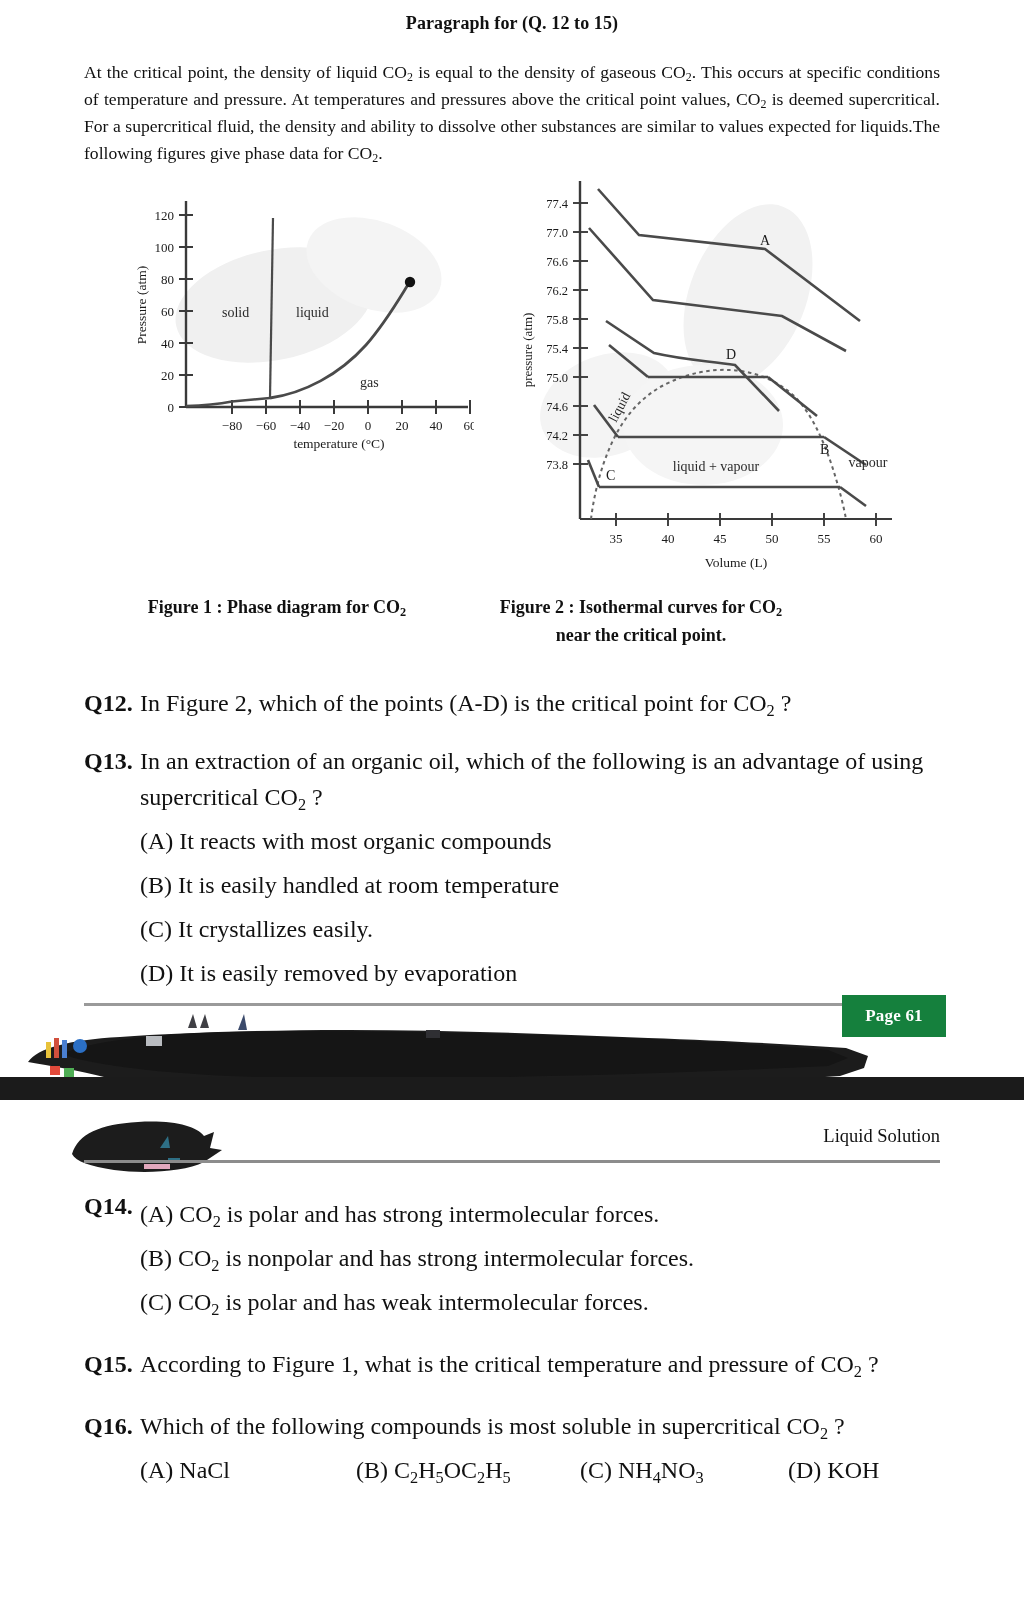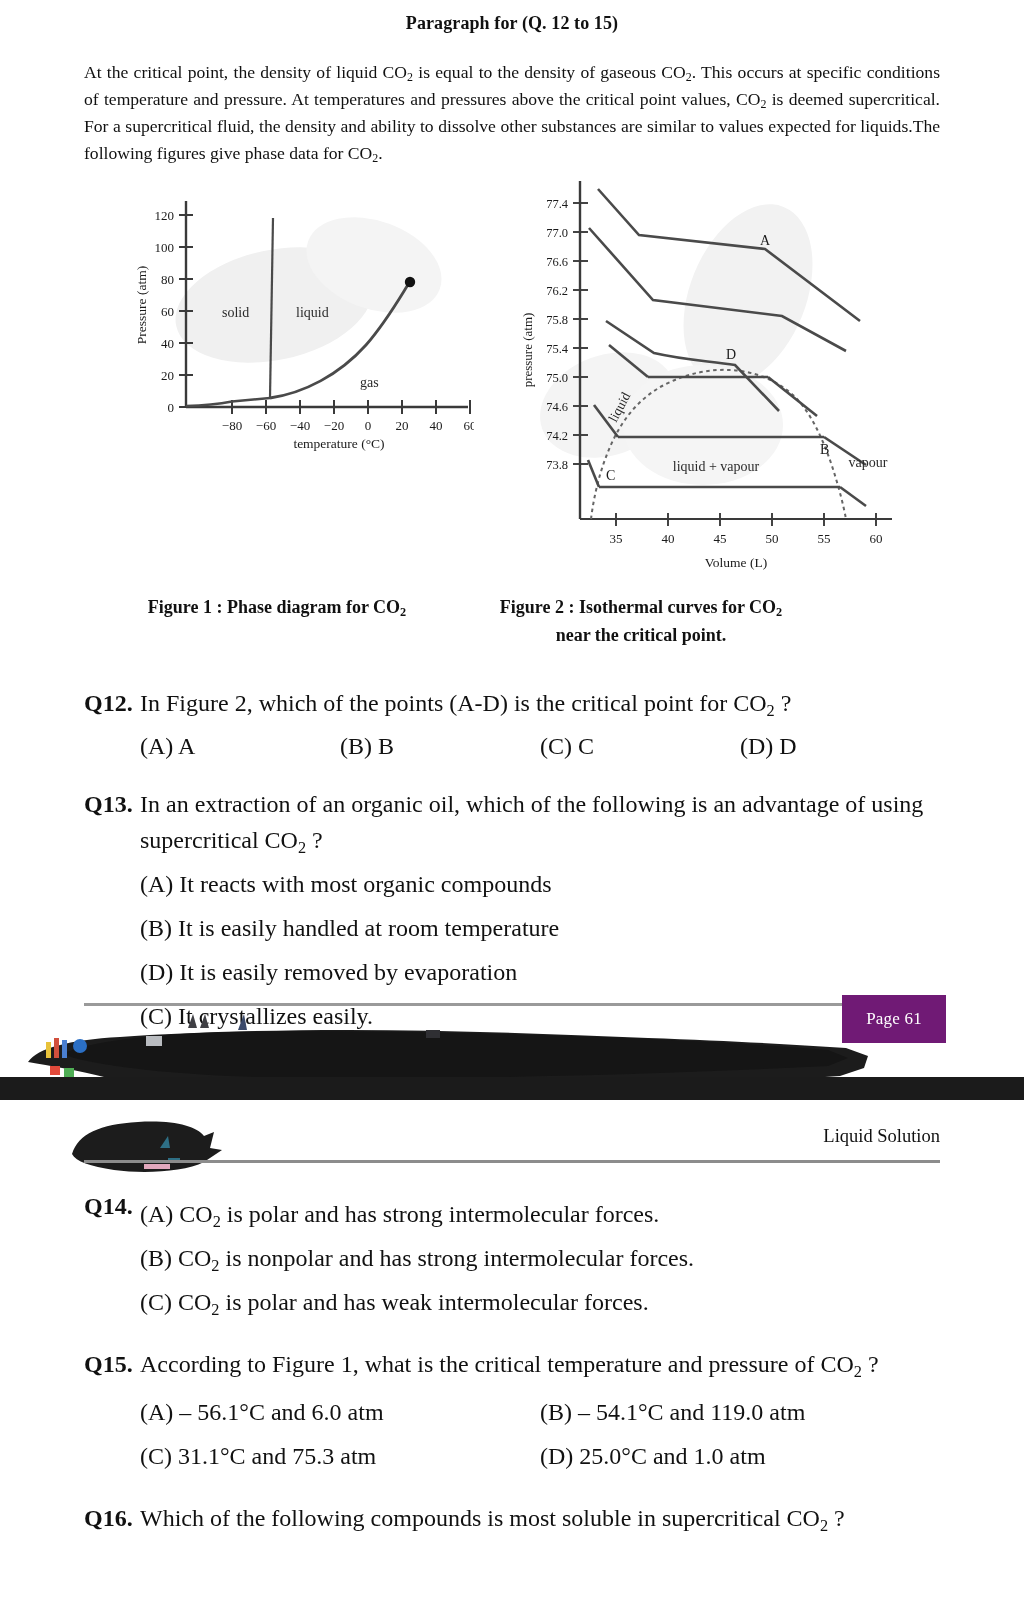--- a/index.html
+++ b/index.html
@@ -116,25 +116,25 @@
     top:1004px;
     width:860px;
     height:120px;
   }
   .redaction svg{display:block;}
   .page-badge{
     position:absolute;
     right:78px;
     top:995px;
     width:104px;
-    height:48px;
-    background:#701a75;
+    height:42px;
+    background:#15803d;
     color:#ffffff;
     font-size:17px;
-    font-weight:normal;
+    font-weight:bold;
     display:flex;
     align-items:center;
     justify-content:center;
     letter-spacing:.2px;
   }
   .black-band{
     position:absolute;
     left:0;
     top:1077px;
     width:1024px;
@@ -347,38 +347,32 @@
     <div class="fig-captions">
       <div class="cap" id="cap1"><span>Figure 1 : Phase diagram for CO</span><sub>2</sub></div>
       <div class="cap" id="cap2"><span>Figure 2 : Isothermal curves for CO</span><sub>2</sub></div>
       <div class="cap" id="cap2b">near the critical point.</div>
     </div>
 
     <div class="q">
       <div class="q-num">Q12.</div>
       <div class="q-body">
         <p class="q-text"><span>In Figure 2, which of the points (A-D) is the critical point for CO</span><sub>2</sub><span> ?</span></p>
-        <div class="opts-row">
-          <div class="opt"><span>(A)</span> <span>A</span></div>
-          <div class="opt"><span>(B)</span> <span>B</span></div>
-          <div class="opt"><span>(C)</span> <span>C</span></div>
-          <div class="opt"><span>(D)</span> <span>D</span></div>
-        </div>
       </div>
     </div>
 
     <div class="q">
       <div class="q-num">Q13.</div>
       <div class="q-body">
         <p class="q-text"><span>In an extraction of an organic oil, which of the following is an advantage of using supercritical CO</span><sub>2</sub><span> ?</span></p>
         <div class="opts-stack">
           <div class="opt"><span>(A)</span> <span>It reacts with most organic compounds</span></div>
           <div class="opt"><span>(B)</span> <span>It is easily handled at room temperature</span></div>
+          <div class="opt"><span>(C)</span> <span>It crystallizes easily.</span></div>
           <div class="opt"><span>(D)</span> <span>It is easily removed by evaporation</span></div>
-          <div class="opt"><span>(C)</span> <span>It crystallizes easily.</span></div>
         </div>
       </div>
     </div>
   </div>
 
   <div class="footer-rule"></div>
 
   <div class="redaction">
     <svg width="860" height="120" viewBox="0 0 860 120">
       <path d="M 0 58 C 10 44 40 36 92 33 C 150 29 230 26 320 26
@@ -442,26 +436,20 @@
           <div class="opt"><span>(B)</span> <span>CO</span><sub>2</sub><span> is nonpolar and has strong intermolecular forces.</span></div>
           <div class="opt"><span>(C)</span> <span>CO</span><sub>2</sub><span> is polar and has weak intermolecular forces.</span></div>
         </div>
       </div>
     </div>
 
     <div class="q" style="margin-top:26px;">
       <div class="q-num">Q15.</div>
       <div class="q-body">
         <p class="q-text"><span>According to Figure 1, what is the critical temperature and pressure of CO</span><sub>2</sub><span> ?</span></p>
-        <div class="opts-2col">
-          <div class="opt"><span>(A)</span> <span>– 56.1°C and 6.0 atm</span></div>
-          <div class="opt"><span>(B)</span> <span>– 54.1°C and 119.0 atm</span></div>
-          <div class="opt"><span>(C)</span> <span>31.1°C and 75.3 atm</span></div>
-          <div class="opt"><span>(D)</span> <span>25.0°C and 1.0 atm</span></div>
-        </div>
       </div>
     </div>
 
     <div class="q" style="margin-top:26px;">
       <div class="q-num">Q16.</div>
       <div class="q-body">
         <p class="q-text"><span>Which of the following compounds is most soluble in supercritical CO</span><sub>2</sub><span> ?</span></p>
         <div class="opts-row-16">
           <div class="opt"><span>(A)</span> <span class="formula"><span>NaCl</span></span></div>
           <div class="opt"><span>(B)</span> <span class="formula"><span>C</span><sub>2</sub><span>H</span><sub>5</sub><span>OC</span><sub>2</sub><span>H</span><sub>5</sub></span></div>

